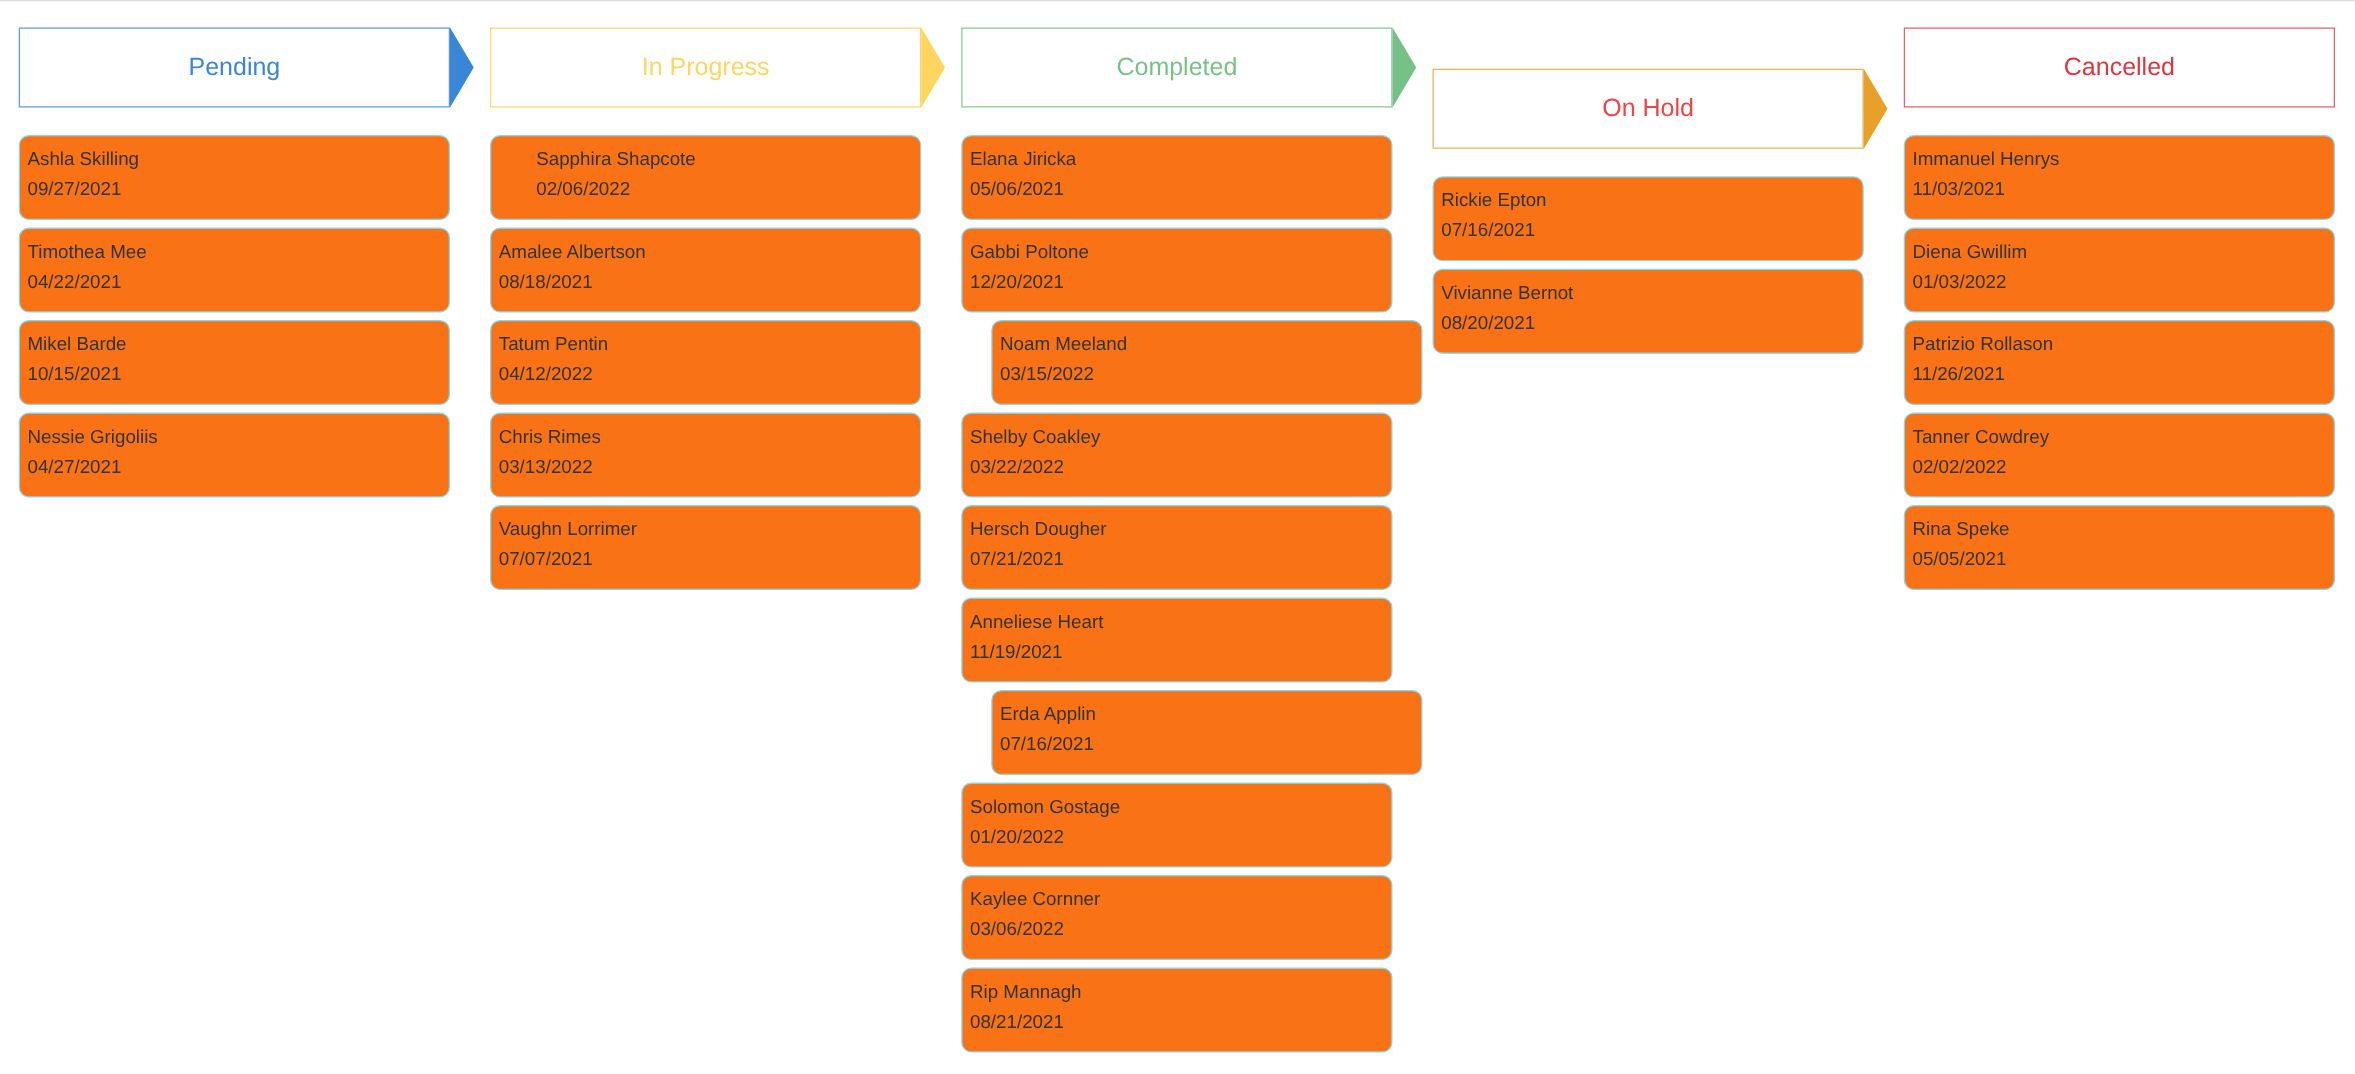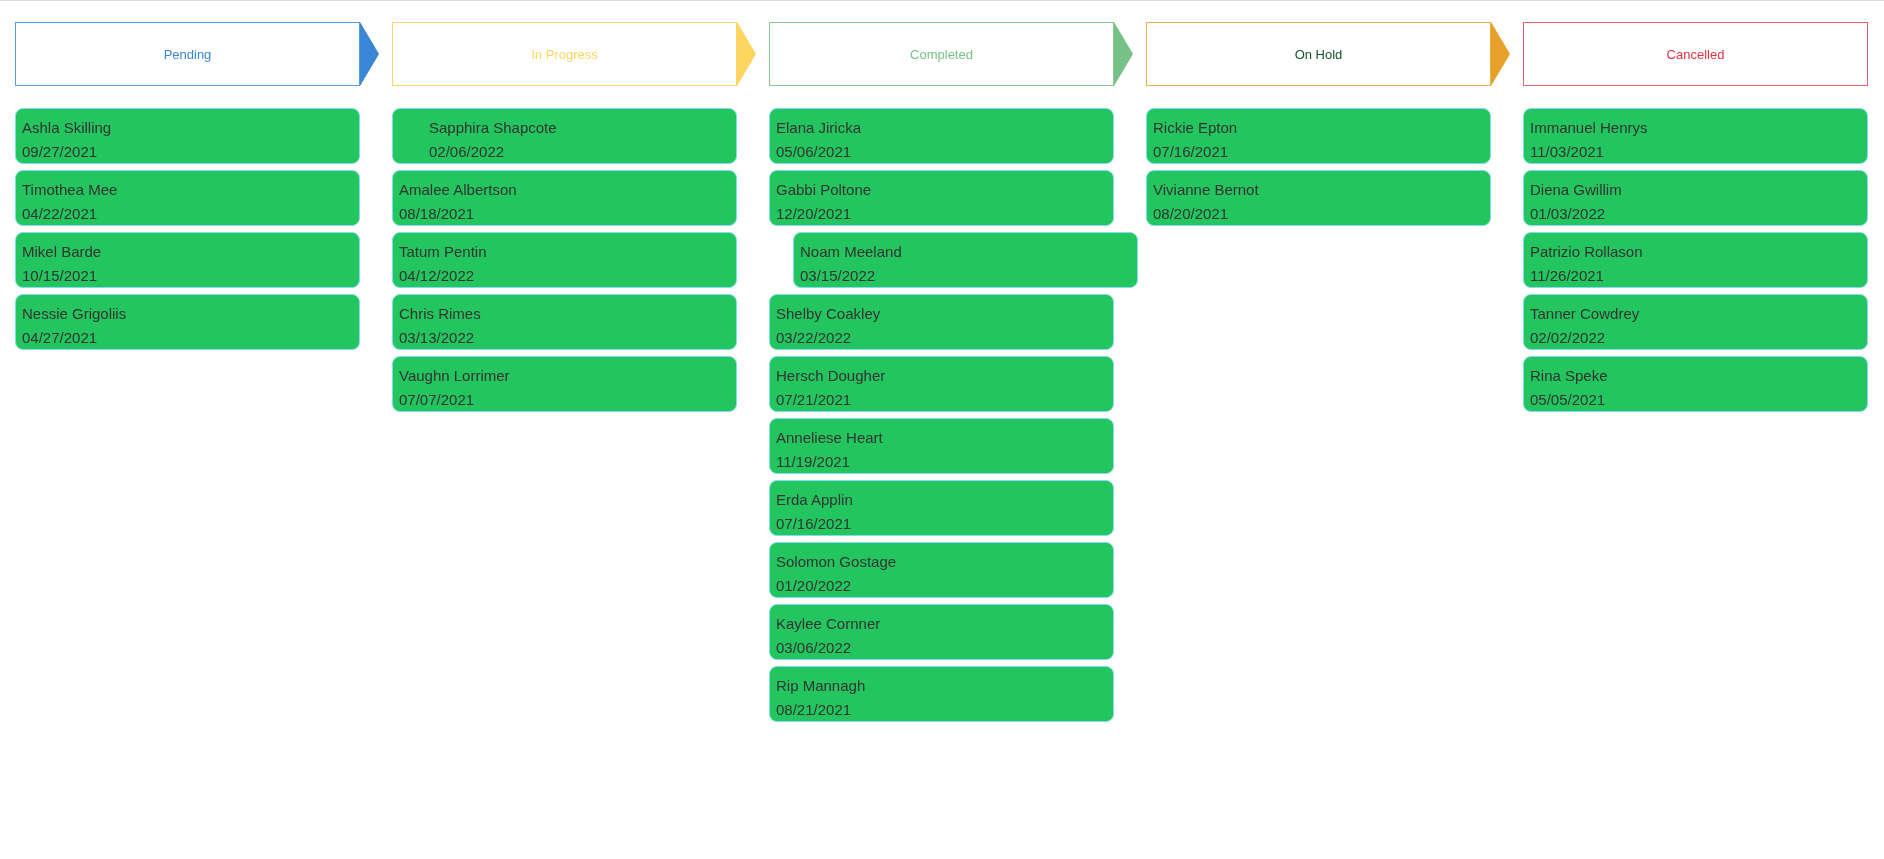--- a/index.html
+++ b/index.html
@@ -32,41 +32,41 @@
   .header {
     position: relative;
     width: 345px;
     height: 64px;
     box-sizing: border-box;
     border: 1.5px solid;
     background: #fff;
     display: flex;
     align-items: center;
     justify-content: center;
-    font-size: 13px;
+    font-size: 20px;
     margin-bottom: 22px;
   }
   .header .arrow {
     position: absolute;
     right: -20px;
     top: -1.5px;
     width: 0; height: 0;
     border-top: 32px solid transparent;
     border-bottom: 32px solid transparent;
     border-left: 19px solid;
   }
   .card {
     box-sizing: border-box;
     width: 345px;
-    height: 56px;
+    height: 68px;
     border: 1.5px solid #7fdcef;
     border-radius: 8px;
     padding: 7px 6px;
     margin-bottom: 6px;
-    background: #22c55e;
+    background: #f97316;
     font-size: 15px;
     color: #333333;
     line-height: 24px;
     cursor: pointer;
   }
   .card .name { display: block; }
   .card .date { display: block; }
 </style>
 </head>
 <body>
@@ -144,39 +144,39 @@
         <span class="date">03/22/2022</span>
       </div>
       <div class="card" style="border-color: rgb(127, 220, 239);">
         <span class="name">Hersch Dougher</span>
         <span class="date">07/21/2021</span>
       </div>
       <div class="card" style="border-color: rgb(127, 220, 239);">
         <span class="name">Anneliese Heart</span>
         <span class="date">11/19/2021</span>
       </div>
-      <div class="card" style="border-color: rgb(127, 220, 239);">
+      <div class="card" style="border-color: rgb(127, 220, 239); margin-left: 24px;">
         <span class="name">Erda Applin</span>
         <span class="date">07/16/2021</span>
       </div>
       <div class="card" style="border-color: rgb(127, 220, 239);">
         <span class="name">Solomon Gostage</span>
         <span class="date">01/20/2022</span>
       </div>
       <div class="card" style="border-color: rgb(127, 220, 239);">
         <span class="name">Kaylee Cornner</span>
         <span class="date">03/06/2022</span>
       </div>
       <div class="card" style="border-color: rgb(127, 220, 239);">
         <span class="name">Rip Mannagh</span>
         <span class="date">08/21/2021</span>
       </div>
     </div>
     <div class="column">
-      <div class="header" style="border-color: rgb(234, 178, 79); color: #14532d;">
+      <div class="header" style="border-color: rgb(234, 178, 79); color: #ef4444; margin-top: 33px;">
         <span>On Hold</span>
         <span class="arrow" style="border-left-color: rgb(232, 161, 40);"></span>
       </div>
       <div class="card" style="border-color: rgb(127, 220, 239);">
         <span class="name">Rickie Epton</span>
         <span class="date">07/16/2021</span>
       </div>
       <div class="card" style="border-color: rgb(127, 220, 239);">
         <span class="name">Vivianne Bernot</span>
         <span class="date">08/20/2021</span>

